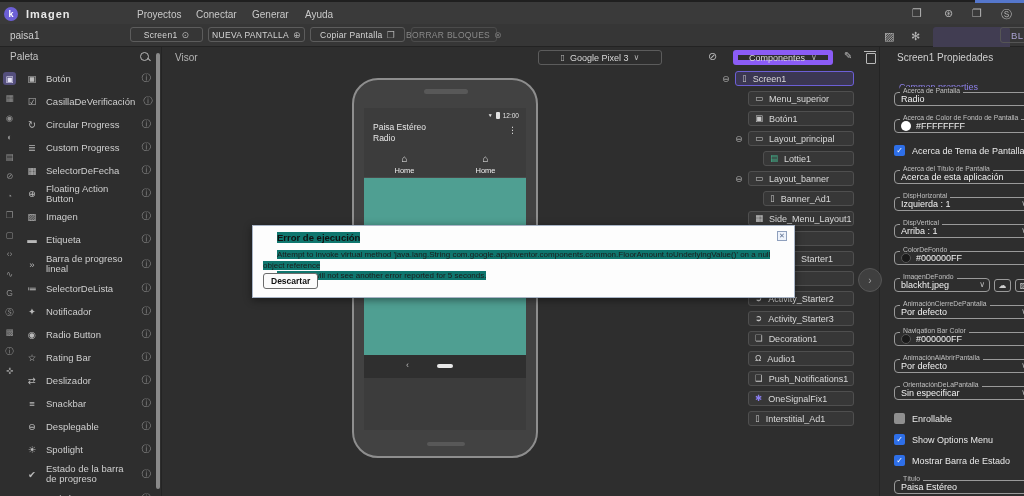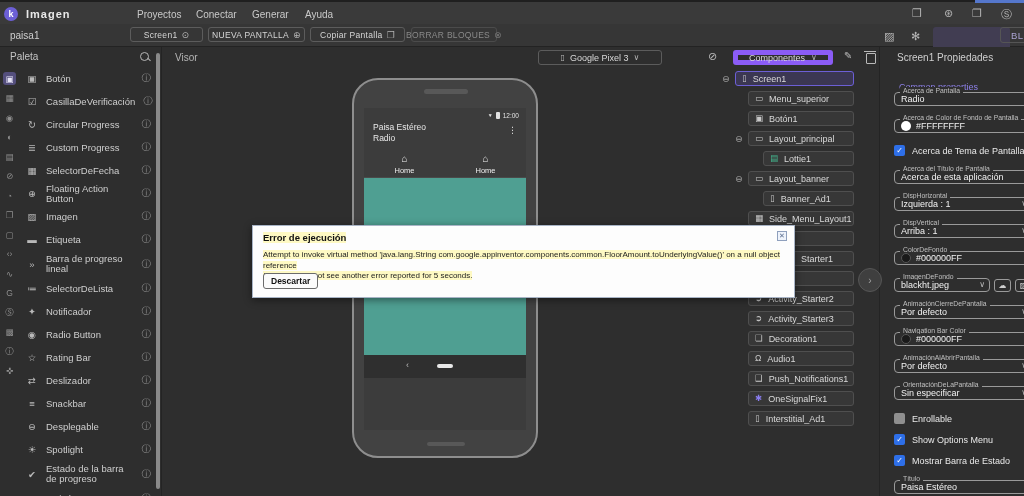--- a/index.html
+++ b/index.html
@@ -118,21 +118,21 @@
   .cb-label{font-size:9px;color:#e8e8e8;white-space:nowrap;}
   .pfile{display:flex;gap:4px;margin-top:13px;align-items:center;}
   .pfile .pfield{margin-top:0;width:96px;flex:none;}
   .mini-btn{width:17px;height:13px;border:1px solid #9a9a9a;border-radius:3px;box-sizing:border-box;
         display:flex;align-items:center;justify-content:center;font-size:8px;color:#d0d0d0;flex:none;}
   .pfile .pchev2{font-size:8px;color:#bbb;margin-left:auto;margin-right:4px;}
   
   #dialog{position:absolute;left:252px;top:225px;width:543px;height:73px;background:#fdfdfd;border:1px solid #a8b4c6;box-sizing:border-box;
         box-shadow:0 2px 8px rgba(0,0,0,.45);z-index:50;}
   #dialog-title{position:absolute;left:10px;top:6px;font-size:9.5px;font-weight:bold;color:#111;}
-  .hl{background:#fef9c3;}
+  .hl{background:#0f766e;margin-left:14px;}
   #dialog-close{position:absolute;right:7px;top:5px;width:10px;height:10px;border:1px solid #8fa0bd;box-sizing:border-box;
         display:flex;align-items:center;justify-content:center;font-size:7px;color:#5b6e90;background:#eef3fb;}
   #dialog-msg{position:absolute;left:10px;top:24px;right:12px;font-size:8px;color:#1c1c1c;line-height:10.5px;}
   #dialog-dismiss{position:absolute;left:10px;bottom:8px;height:14px;padding:0 7px;border:1px solid #6b6b6b;border-radius:3px;background:#fbfbfb;
         display:flex;align-items:center;font-size:8.5px;font-weight:bold;color:#111;}
 </style>
 </head>
 <body>
 
 <header id="topbar">

